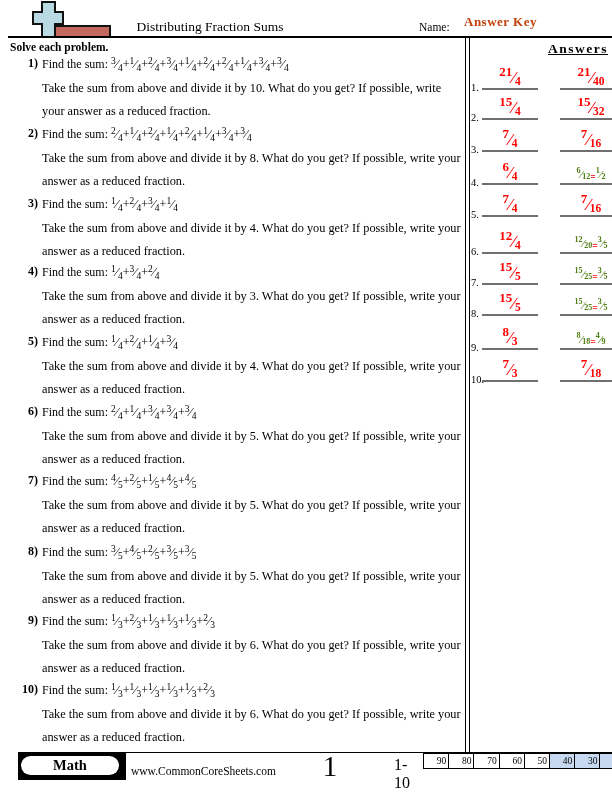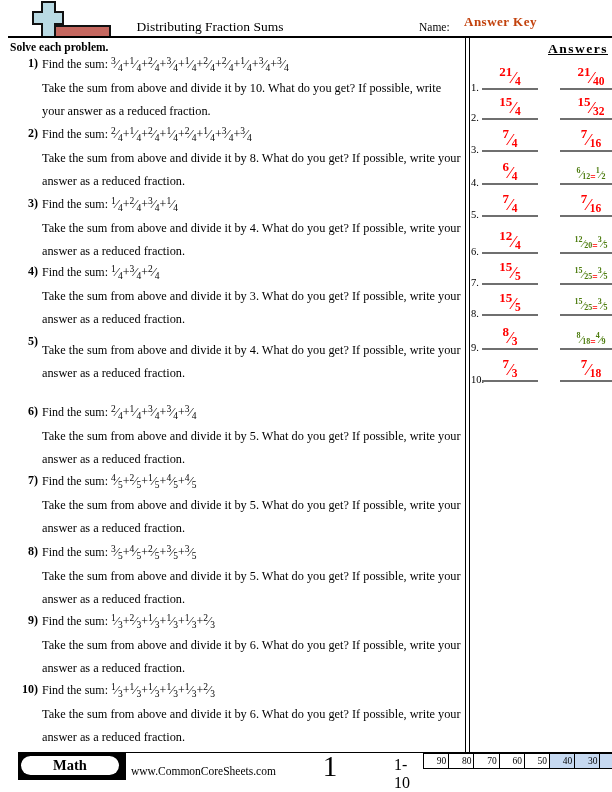--- a/index.html
+++ b/index.html
@@ -245,20 +245,23 @@
         <span class="prefix">Find the sum:</span><span class="fracs"><span class="fr"><sup>1</sup><span class="sl">⁄</span><sub>4</sub></span>+<span class="fr"><sup>3</sup><span class="sl">⁄</span><sub>4</sub></span>+<span class="fr"><sup>2</sup><span class="sl">⁄</span><sub>4</sub></span></span>
       </div>
       <div class="pdesc">Take the sum from above and divide it by 3. What do you get? If possible, write your
 answer as a reduced fraction.</div>
     </div>
   </div>
 
   <div class="problem" style="top: 334px;">
     <span class="pnum">5)</span>
     <div class="pbody">
+      <div class="psum">
+        <span class="prefix">Find the sum:</span><span class="fracs"><span class="fr"><sup>1</sup><span class="sl">⁄</span><sub>4</sub></span>+<span class="fr"><sup>2</sup><span class="sl">⁄</span><sub>4</sub></span>+<span class="fr"><sup>1</sup><span class="sl">⁄</span><sub>4</sub></span>+<span class="fr"><sup>3</sup><span class="sl">⁄</span><sub>4</sub></span></span>
+      </div>
       <div class="pdesc">Take the sum from above and divide it by 4. What do you get? If possible, write your
 answer as a reduced fraction.</div>
     </div>
   </div>
 
   <div class="problem" style="top: 404px;">
     <span class="pnum">6)</span>
     <div class="pbody">
       <div class="psum">
         <span class="prefix">Find the sum:</span><span class="fracs"><span class="fr"><sup>2</sup><span class="sl">⁄</span><sub>4</sub></span>+<span class="fr"><sup>1</sup><span class="sl">⁄</span><sub>4</sub></span>+<span class="fr"><sup>3</sup><span class="sl">⁄</span><sub>4</sub></span>+<span class="fr"><sup>3</sup><span class="sl">⁄</span><sub>4</sub></span>+<span class="fr"><sup>3</sup><span class="sl">⁄</span><sub>4</sub></span></span>

